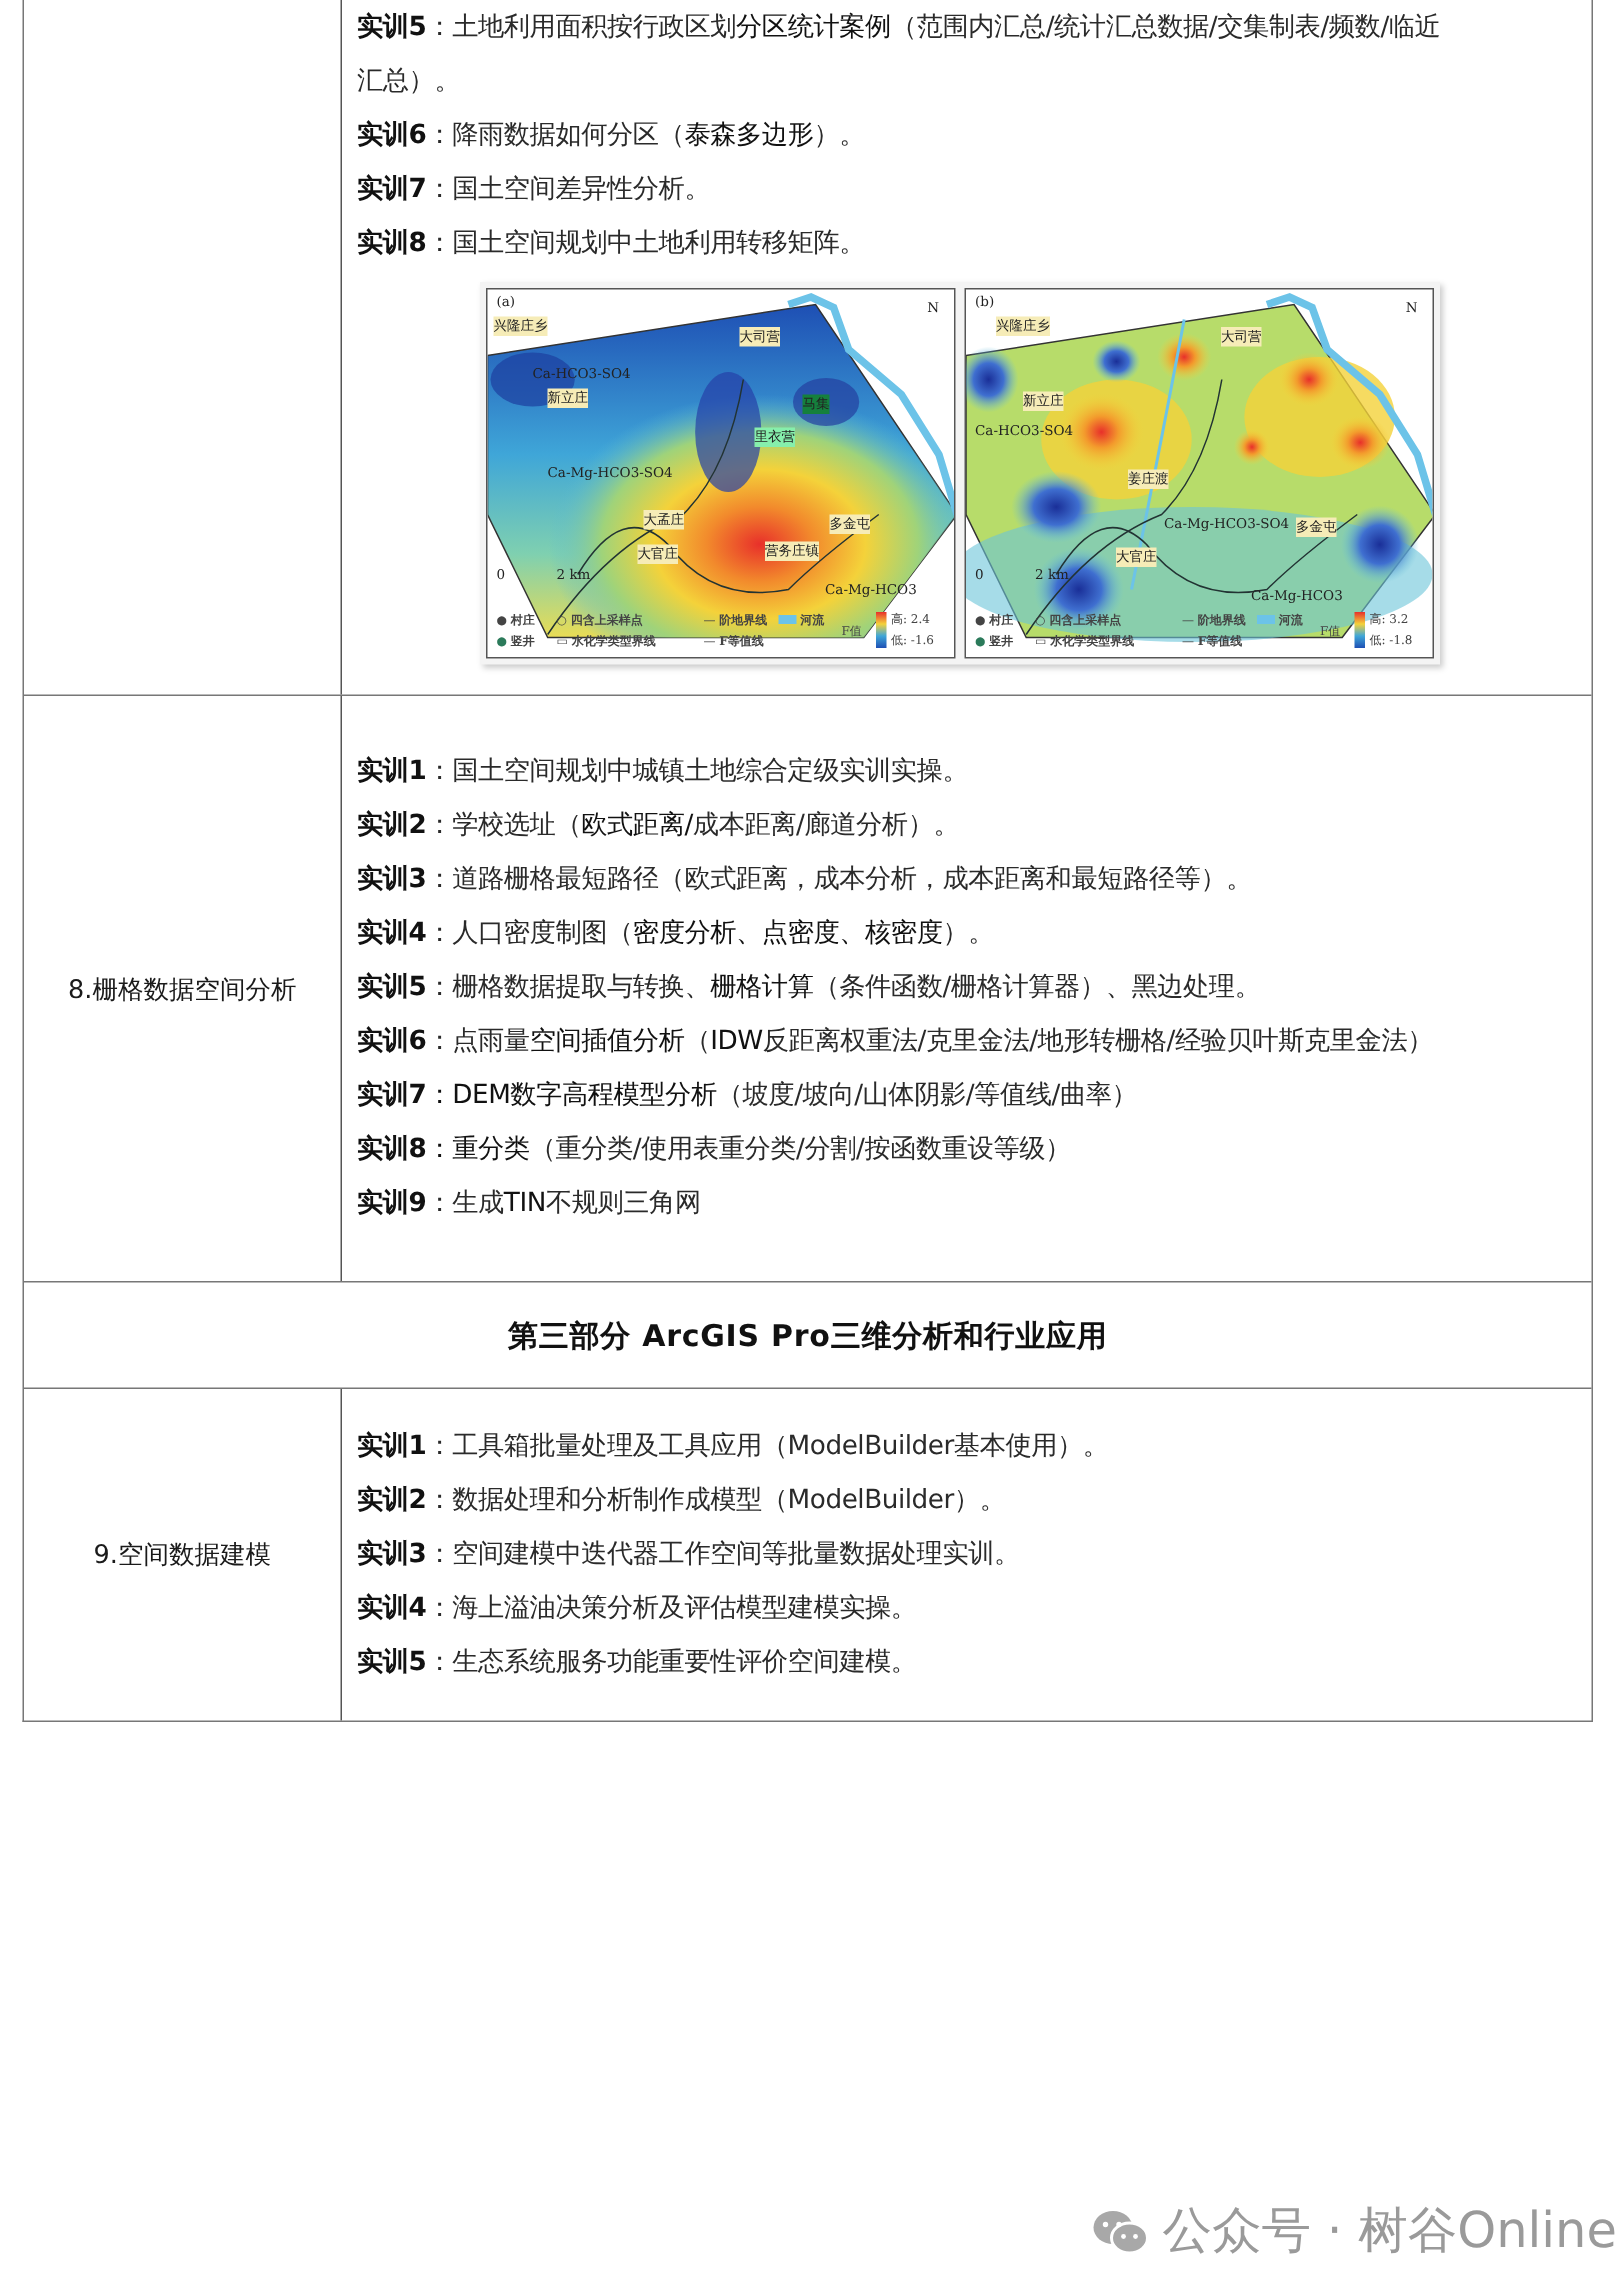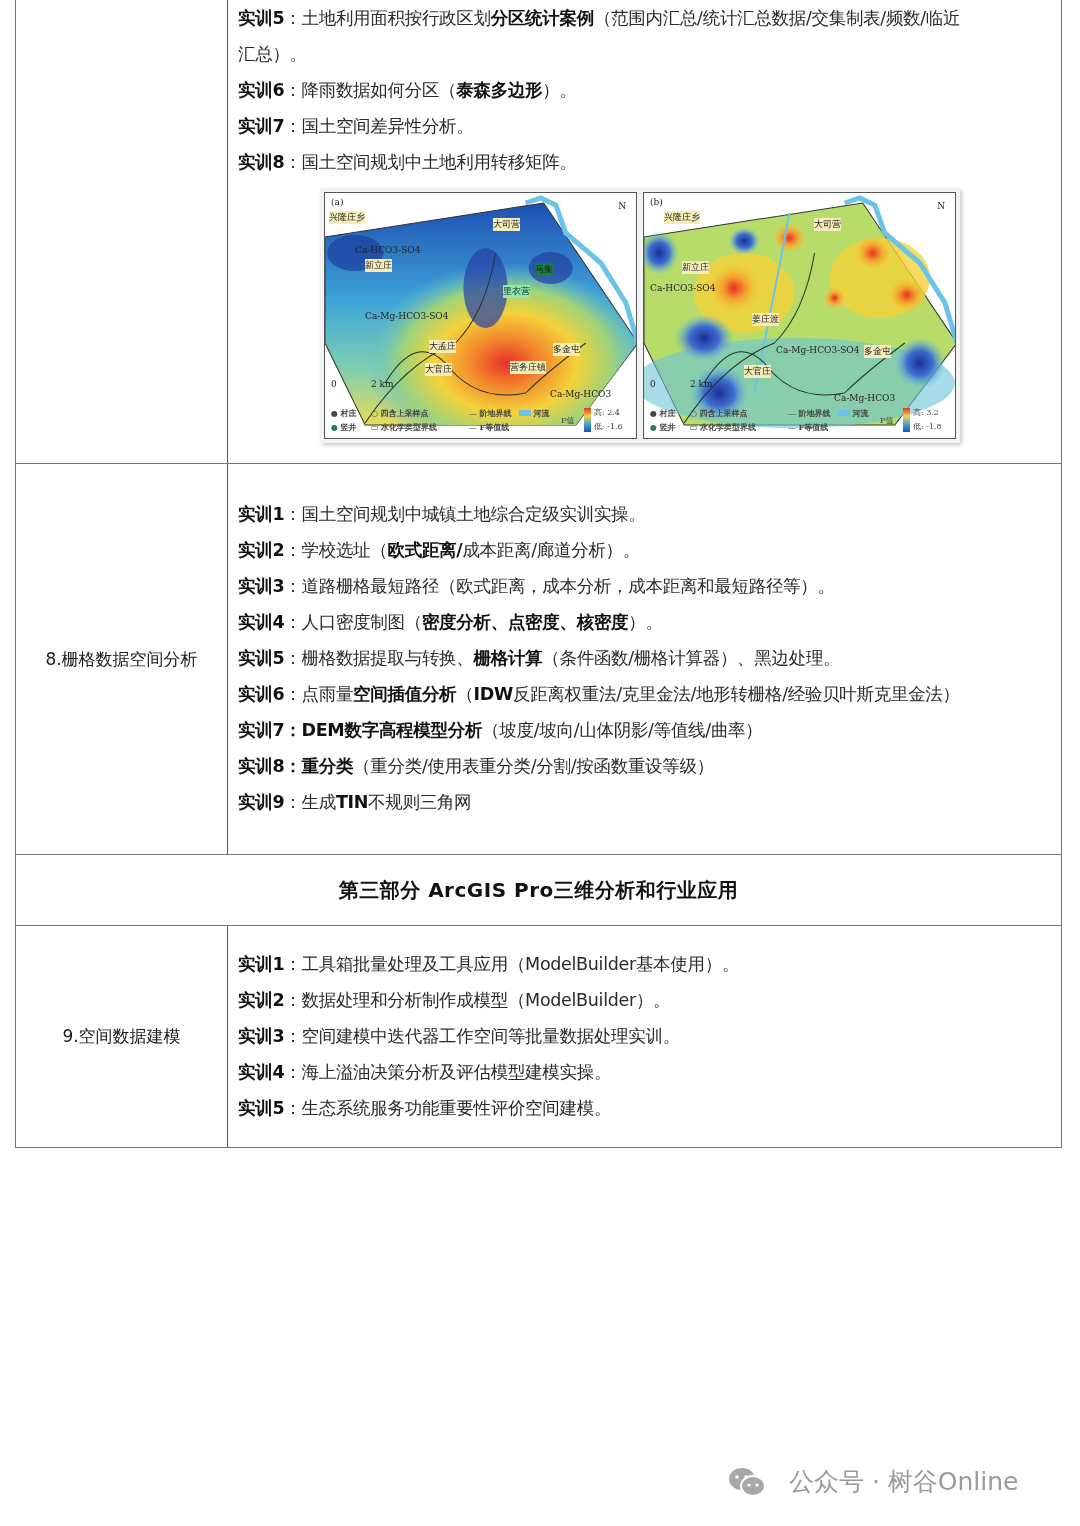--- a/index.html
+++ b/index.html
@@ -4,29 +4,29 @@
 <style>
   html,body{margin:0;padding:0;background:#fff;}
   body{width:1080px;height:1526px;position:relative;overflow:hidden;font-family:"DejaVu Sans","Liberation Sans",sans-serif;color:#222;}
   .tbl{position:absolute;left:15px;top:-2px;width:1047px;border:1.5px solid #777;border-top:none;box-sizing:border-box;}
   .row{display:flex;border-top:1.5px solid #777;}
   .row.first{border-top:2px solid #888;}
   .lcell{width:212px;border-right:1.5px solid #555;box-sizing:border-box;display:flex;align-items:center;justify-content:center;font-weight:normal;font-size:17px;color:#1a1a1a;}
   .rcell{flex:1;padding:0 10px;box-sizing:border-box;}
   .line{font-size:17.5px;line-height:36px;white-space:nowrap;letter-spacing:-0.3px;color:#2a2a2a;}
   .line .lab{font-weight:bold;color:#111;}
-  .line b{font-weight:bold;color:#111;}
+  .line b{font-weight:normal;color:#111;}
   .section{height:70px;display:flex;align-items:center;justify-content:center;font-weight:bold;font-size:20px;color:#111;letter-spacing:0.5px;}
   .maps{display:flex;gap:6px;margin:8px 0 6px 82px;padding:4px;background:#f4f4f4;width:640px;height:255px;box-sizing:border-box;box-shadow:2px 2px 4px #ccc;}
   .map{flex:1;border:1px solid #555;position:relative;background:#fff;overflow:hidden;}
   .map svg{position:absolute;left:0;top:0;width:100%;height:100%;}
   .mlabel{position:absolute;font-family:"DejaVu Serif",serif;font-size:9px;color:#222;}
   .legend{position:absolute;left:4px;right:4px;bottom:2px;height:30px;font-size:8px;color:#444;font-family:"DejaVu Serif",serif;}
   .legend span{position:absolute;white-space:nowrap;}
-  .watermark{position:absolute;left:727px;top:1465px;display:flex;align-items:center;gap:22px;color:#9a9a9a;font-size:25px;}
+  .watermark{position:absolute;left:727px;top:1465px;display:flex;align-items:center;gap:8px;color:#9a9a9a;font-size:33px;}
   .wm-icon{width:40px;height:32px;position:relative;}
 </style>
 </head>
 <body>
 
 <div class="tbl">
 
   <div class="row first" style="height:463px;">
     <div class="lcell"></div>
     <div class="rcell" style="padding-top:0px;">

